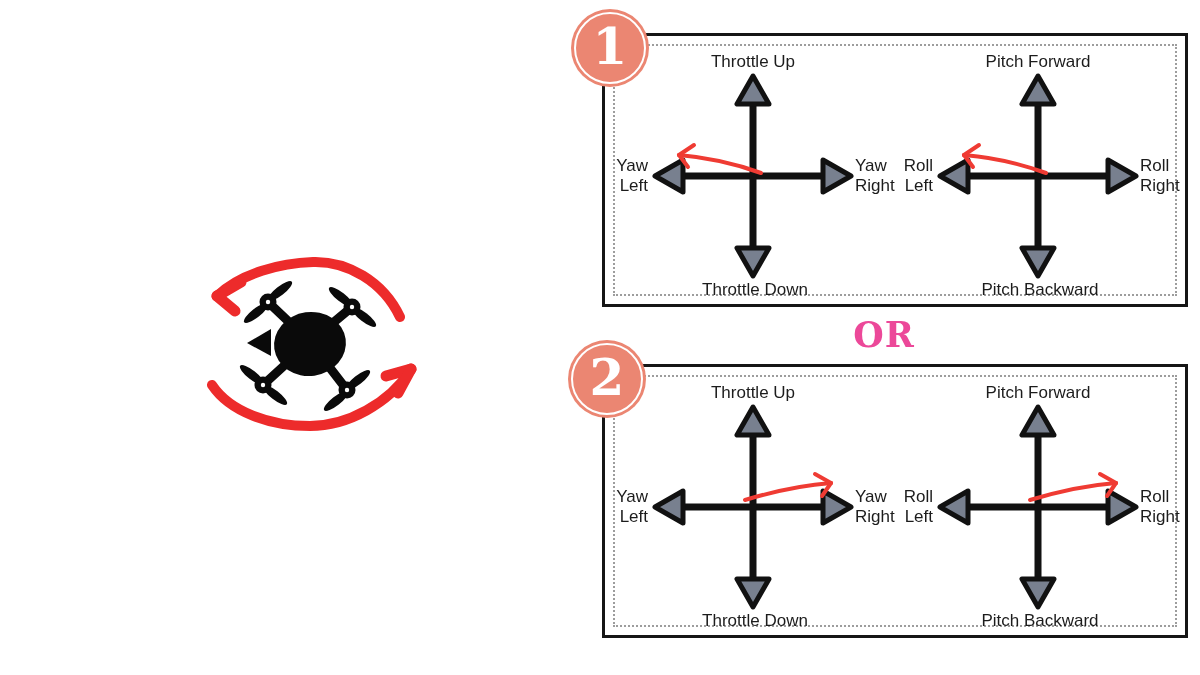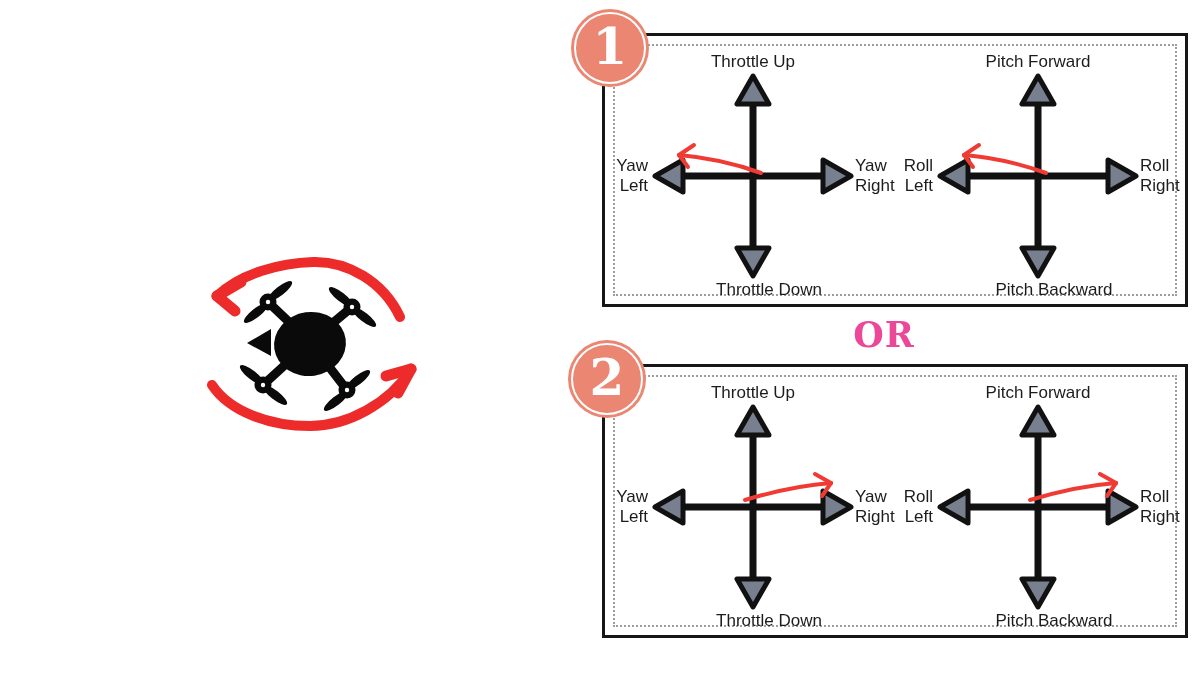--- a/index.html
+++ b/index.html
@@ -37,21 +37,21 @@
   
   .stick{position:absolute;width:300px;height:280px;}
   .axis{stroke:#111111;stroke-width:7;}
   .head{fill:#78808F;stroke:#111111;stroke-width:5;stroke-linejoin:round;}
   .redline{fill:none;stroke:#EF3B33;stroke-width:4;stroke-linecap:round;}
   .lbl{
     position:absolute;font-size:17px;line-height:20px;color:#1c1c1c;
     white-space:nowrap;
   }
   .lbl.top{left:0;width:300px;top:16px;text-align:center;}
-  .lbl.bottom{left:16px;width:300px;top:244px;text-align:center;}
+  .lbl.bottom{left:2px;width:300px;top:244px;text-align:center;}
   .lbl.left{right:255px;width:120px;top:120px;text-align:right;}
   .lbl.right{left:252px;width:120px;top:120px;text-align:left;}
   
   .drone-wrap{position:absolute;left:185px;top:245px;width:245px;height:195px;}
   .arc{fill:none;stroke:#ED2B2B;stroke-width:10;stroke-linecap:round;}
   .arcbarb{fill:none;stroke:#ED2B2B;stroke-width:11;stroke-linecap:round;}
   .arm{stroke:#0a0a0a;stroke-width:9;stroke-linecap:round;}
   .blade{fill:#0a0a0a;}
 </style>
 </head>

